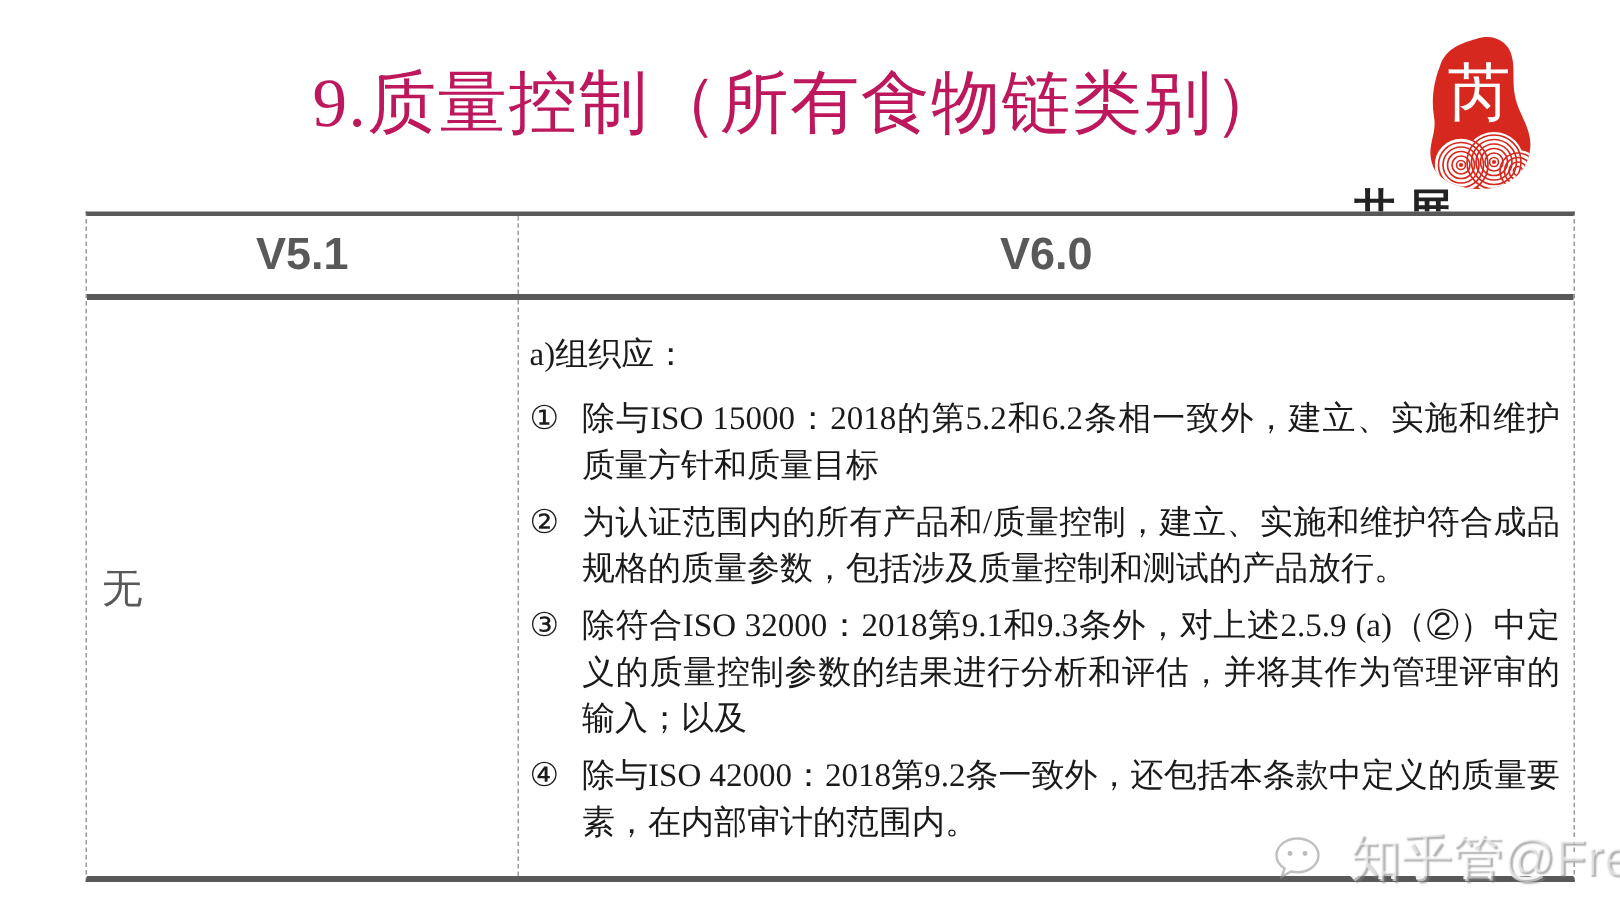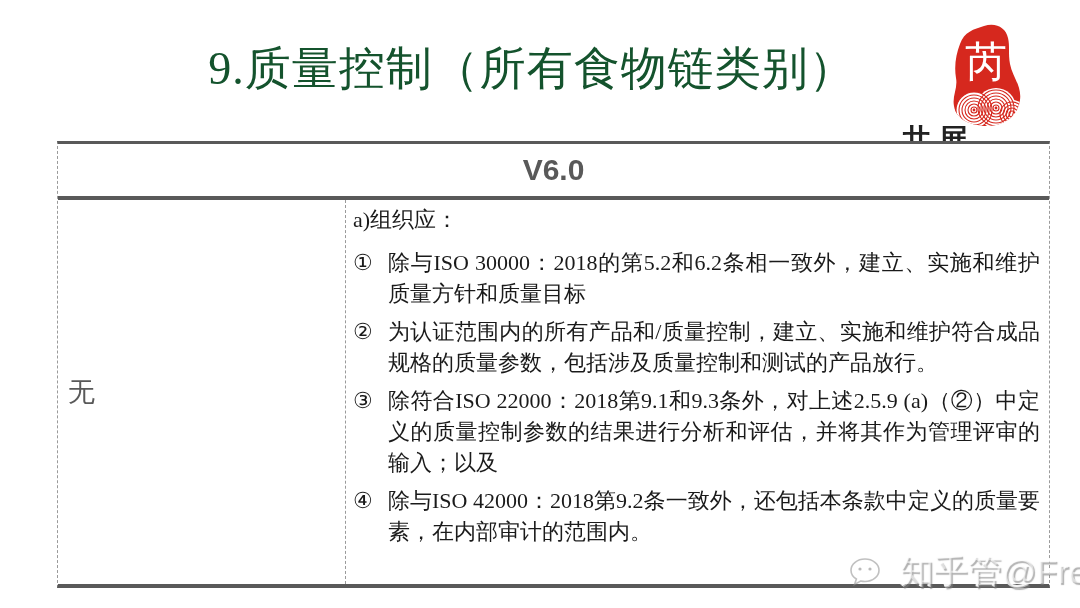--- a/index.html
+++ b/index.html
@@ -2,21 +2,21 @@
 <html><head>
 <meta charset="utf-8">
 <style>
   html,body{margin:0;padding:0;background:#ffffff;}
   .slide{
     position:relative;width:1080px;height:608px;background:#ffffff;overflow:hidden;
     font-family:"Liberation Serif","DejaVu Serif",serif;
   }
   .title{
     position:absolute;left:0;top:38px;width:1064px;text-align:center;
-    font-size:46px;color:#14532d;letter-spacing:1px;white-space:nowrap;
+    font-size:46px;color:#be185d;letter-spacing:1px;white-space:nowrap;
   }
   
   .seal{position:absolute;left:948px;top:24px;width:80px;height:104px;}
   .seal-caption{
     position:absolute;left:888px;top:125px;width:100px;height:16px;overflow:hidden;
     text-align:center;font-family:"Liberation Sans","DejaVu Sans",sans-serif;
     font-weight:bold;font-size:31px;color:#222;letter-spacing:6px;line-height:1.0;
   }
   
   .cmp-table{
@@ -33,21 +33,21 @@
   }
   .th-v51{width:288px;border-right:1px dashed #9a9a9a;}
   .th-v60{flex:1;text-align:center;}
   .tbody{flex:1;display:flex;min-height:0;}
   .cell-v51{
     width:288px;box-sizing:border-box;border-right:1px dashed #9a9a9a;
     display:flex;align-items:center;padding-left:10px;
     font-size:27px;color:#595959;
   }
   .cell-v60{
-    flex:1;box-sizing:border-box;padding:4px 9px 0 7px;
+    flex:1;box-sizing:border-box;padding:20px 9px 0 7px;
     color:#1a1a1a;font-size:22px;line-height:31px;
   }
   .v60-intro{margin:0 0 12px 0;}
   .v60-item{display:flex;margin-top:7px;}
   .v60-marker{flex:0 0 27px;width:27px;margin-right:8px;}
   .v60-text{flex:1;text-align:justify;}
   
   .watermark{
     position:absolute;left:848px;top:549px;z-index:5;display:flex;align-items:center;gap:18px;
     font-family:"Liberation Sans","DejaVu Sans",sans-serif;font-weight:normal;font-size:34px;
@@ -96,40 +96,41 @@
         <circle cx="26" cy="86" r="1.4" fill="#d6281e"></circle>
         <circle cx="48" cy="84" r="1.4" fill="#d6281e"></circle>
       </g>
       <text x="38" y="52" font-size="42" fill="#ffffff" text-anchor="middle" font-family="Liberation Serif, DejaVu Serif, serif">芮</text>
     </svg>
   </div>
   <div class="seal-caption">共展</div>
 
   <div class="cmp-table">
     <div class="thead">
+      <div class="th th-v51">V5.1</div>
       <div class="th th-v60">V6.0</div>
     </div>
     <div class="tbody">
       <div class="cell-v51">
         <span>无</span>
       </div>
       <div class="cell-v60">
         <div class="v60-intro">a)组织应：</div>
 
         <div class="v60-item">
           <span class="v60-marker">①</span>
-          <span class="v60-text">除与ISO 30000：2018的第5.2和6.2条相一致外，建立、实施和维护质量方针和质量目标</span>
+          <span class="v60-text">除与ISO 15000：2018的第5.2和6.2条相一致外，建立、实施和维护质量方针和质量目标</span>
         </div>
         <div class="v60-item">
           <span class="v60-marker">②</span>
           <span class="v60-text">为认证范围内的所有产品和/质量控制，建立、实施和维护符合成品规格的质量参数，包括涉及质量控制和测试的产品放行。</span>
         </div>
         <div class="v60-item">
           <span class="v60-marker">③</span>
-          <span class="v60-text">除符合ISO 22000：2018第9.1和9.3条外，对上述2.5.9 (a)（②）中定义的质量控制参数的结果进行分析和评估，并将其作为管理评审的输入；以及</span>
+          <span class="v60-text">除符合ISO 32000：2018第9.1和9.3条外，对上述2.5.9 (a)（②）中定义的质量控制参数的结果进行分析和评估，并将其作为管理评审的输入；以及</span>
         </div>
         <div class="v60-item">
           <span class="v60-marker">④</span>
           <span class="v60-text">除与ISO 42000：2018第9.2条一致外，还包括本条款中定义的质量要素，在内部审计的范围内。</span>
         </div>
 
       </div>
     </div>
   </div>
 

